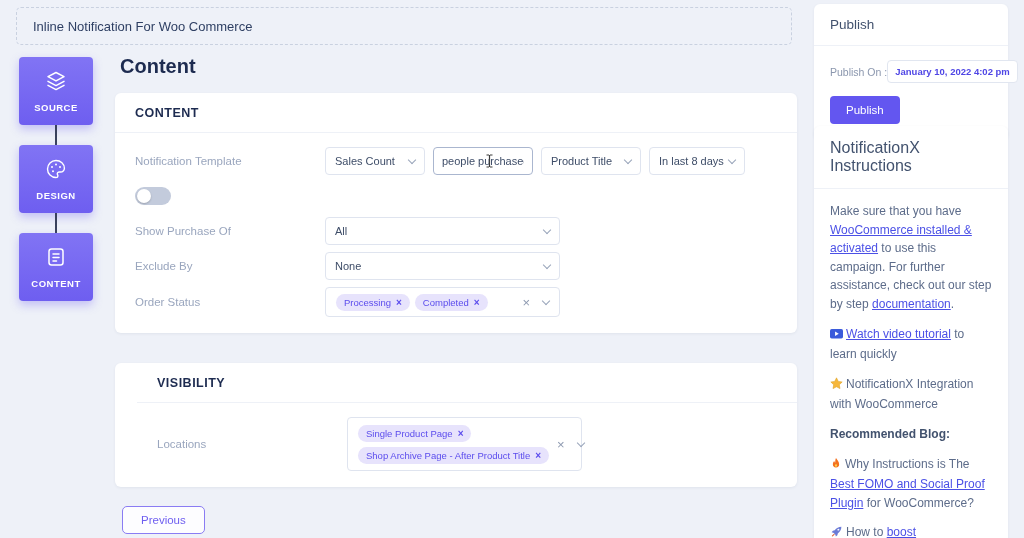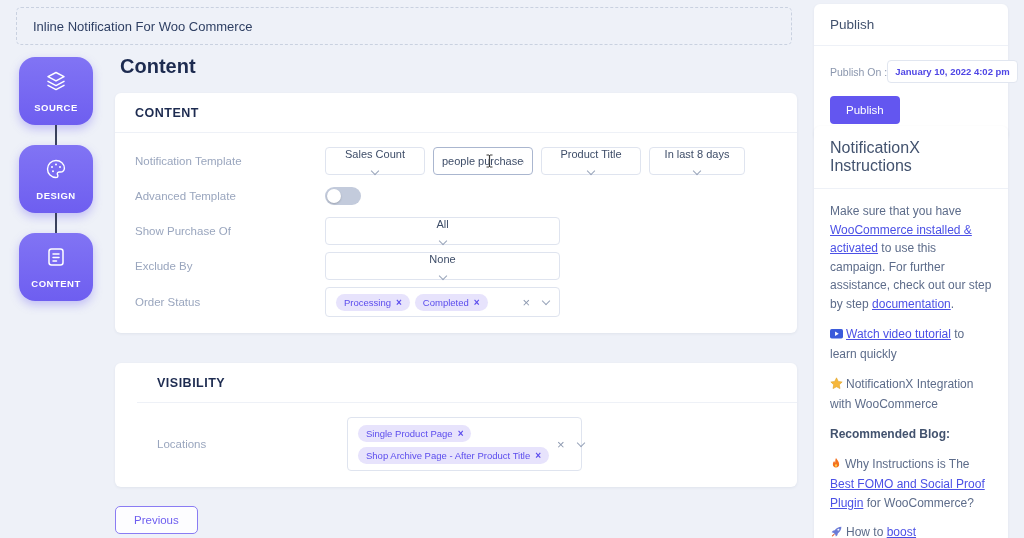--- a/index.html
+++ b/index.html
@@ -17,21 +17,21 @@
     position:absolute; left:16px; top:7px; width:776px; height:38px;
     border:1.5px dashed #c9d1e0; border-radius:5px;
     background:transparent;
     font-family:"Liberation Sans", sans-serif;
     font-size:13px; color:#2e3f63; padding:0 16px; outline:none;
   }
 
   
   .steps { position:absolute; left:19px; top:57px; width:74px; }
   .step-btn {
-    width:74px; height:68px; border-radius:16px;
+    width:74px; height:68px; border-radius:4px;
     background:linear-gradient(180deg, #8174f4, #6e5ef0);
     display:flex; flex-direction:column; align-items:center; justify-content:center;
     gap:5px; cursor:pointer; box-shadow:0 4px 10px rgba(110,94,240,.35);
   }
   .step-btn .lbl { color:#fff; font-size:9.5px; font-weight:bold; letter-spacing:.5px; }
   .step-connector { width:2px; height:20px; background:#39415c; margin:0 auto; }
 
   
   .main-heading {
     position:absolute; left:120px; top:55px;
@@ -50,21 +50,21 @@
   .card-visibility { left:115px; top:363px; width:682px;padding-left:22px; }
   .rows { padding:14px 20px 16px 20px; display:flex; flex-direction:column; gap:7px; }
   .row { display:flex; align-items:center; min-height:28px; }
   .row-label { width:190px; font-size:11.5px; color:#9aa6be; flex:none; }
   .controls { display:flex; align-items:center; gap:8px; flex:1; }
 
   .select, .txt-input, .multi-box {
     height:28px; border:1px solid #dfe4ef; border-radius:4px; background:#fff;
     font-size:11px; color:#3e4d68; display:flex; align-items:center;
   }
-  .select { padding:0 9px; justify-content:space-between; cursor:pointer;flex-direction:column; }
+  .select { padding:0 9px; justify-content:space-between; cursor:pointer; }
   .chev {
     width:6px; height:6px; border-right:1.5px solid #98a4ba; border-bottom:1.5px solid #98a4ba;
     transform:rotate(45deg); margin-top:-3px; flex:none;
   }
   .sel-sm { width:100px; }
   .sel-dur { width:96px; }
   .sel-wide { width:235px; }
   .txt-input {
     width:100px; padding:0 8px; border-color:#aab6cf;
     font-family:"Liberation Sans", sans-serif; outline:none;
@@ -90,21 +90,21 @@
     background:var(--tag_bg, #e7e3fc); color:var(--tag_text, #5b4ced);
     border-radius:10px; font-size:9.5px; padding:3px 8px;
     display:inline-flex; align-items:center; gap:5px; white-space:nowrap;
   }
   .tag .x { font-size:10px; cursor:pointer; font-weight:bold; }
   .box-icons { display:flex; align-items:center; gap:13px; flex:none; padding-left:8px; }
   .clear-x { color:#8d99b0; font-size:13px; cursor:pointer; line-height:1; }
   .help-text { font-size:11px; color:#a0abc2; margin:5px 0 0 198px; }
 
   .prev-btn {
-    position:absolute; left:115px; top:506px;
+    position:absolute; left:122px; top:506px;
     background:#fdfdff; border:1px solid #8a7cf3; color:#6e5ef0;
     font-size:11.5px; border-radius:5px; padding:7px 18px; cursor:pointer;
     font-family:"Liberation Sans", sans-serif;
   }
 
   
   .publish-card { left:814px; top:4px; width:194px; }
   .side-header {
     padding:13px 16px; border-bottom:1px solid #eef1f7;
     font-size:13.5px; color:#42526e;
@@ -201,21 +201,20 @@
             <span class="chev"></span>
           </div>
           <div class="select sel-dur">
             <span>In last 8 days</span>
             <span class="chev"></span>
           </div>
         </div>
       </div>
 
       <div class="row">
-        <div class="row-label">Advanced Template</div>
         <div class="controls">
           <div class="toggle">
             <div class="knob"></div>
           </div>
         </div>
       </div>
 
       <div class="row">
         <div class="row-label">Show Purchase Of</div>
         <div class="controls">

